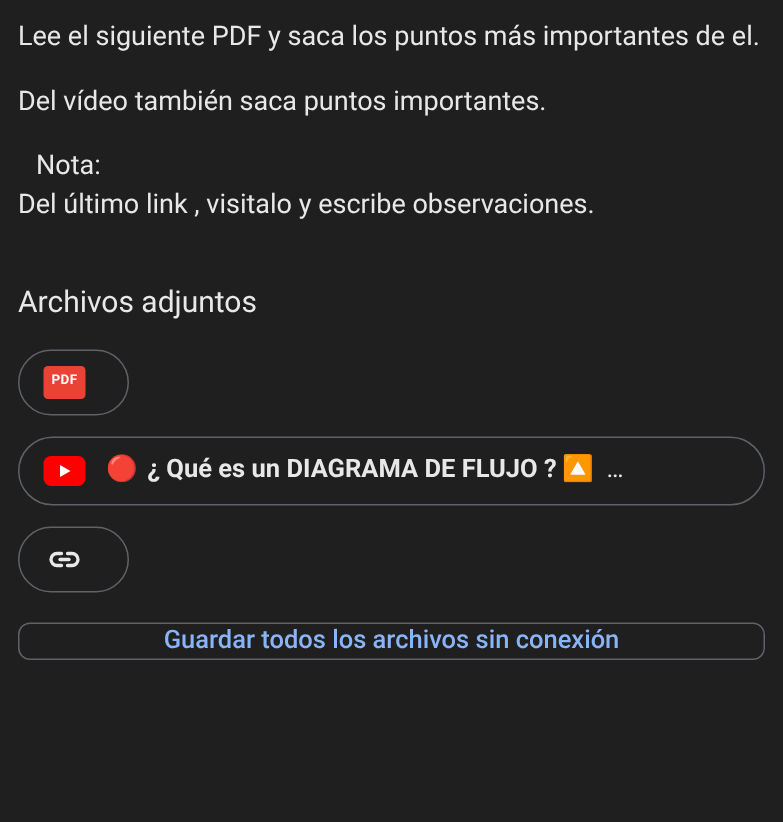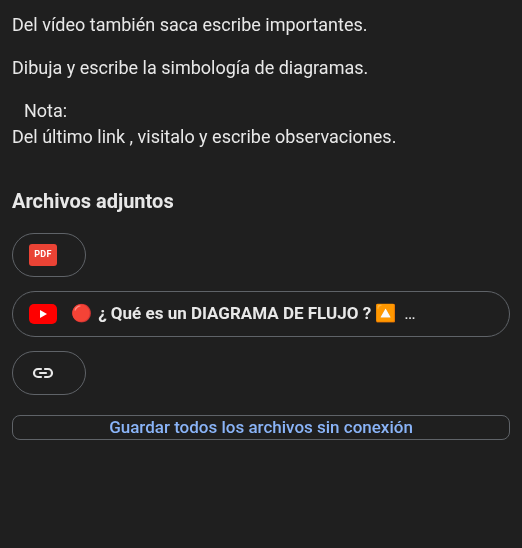--- a/index.html
+++ b/index.html
@@ -13,21 +13,21 @@
       font-size: 18px;
       line-height: 1.4;
     }
     .description p {
       margin-bottom: 18px;
       color: #e8e8e8;
     }
     .description p.tight { margin-bottom: 0; margin-left: 12px; }
     .attachments-header {
       font-size: 20px;
-      font-weight: 700;
+      font-weight: 400;
       margin-top: 38px;
       margin-bottom: 18px;
       color: #e8e8e8;
     }
     .chip {
       display: inline-flex;
       align-items: center;
       border: 1px solid #5f6368;
       border-radius: 26px;
       padding: 10px 16px;
@@ -113,22 +113,22 @@
       text-overflow: clip;
     }
     .ellipsis { margin-left: 4px; }
   </style>
 </head>
 <body>
 
 
 
 <div class="description">
-  <p>Del vídeo también saca escribe importantes.</p>
-  <p>Dibuja y escribe la simbología de diagramas.</p>
+  <p>Lee el siguiente PDF y saca los puntos más importantes de el.</p>
+  <p>Del vídeo también saca puntos importantes.</p>
   <p class="tight">Nota:</p>
   <p>Del último link , visitalo y escribe observaciones.</p>
 </div>
 
 <div class="attachments-header">Archivos adjuntos</div>
 
 <div class="chip">
   <span class="chip-icon">
     <span class="pdf-badge">PDF</span>
   </span>

